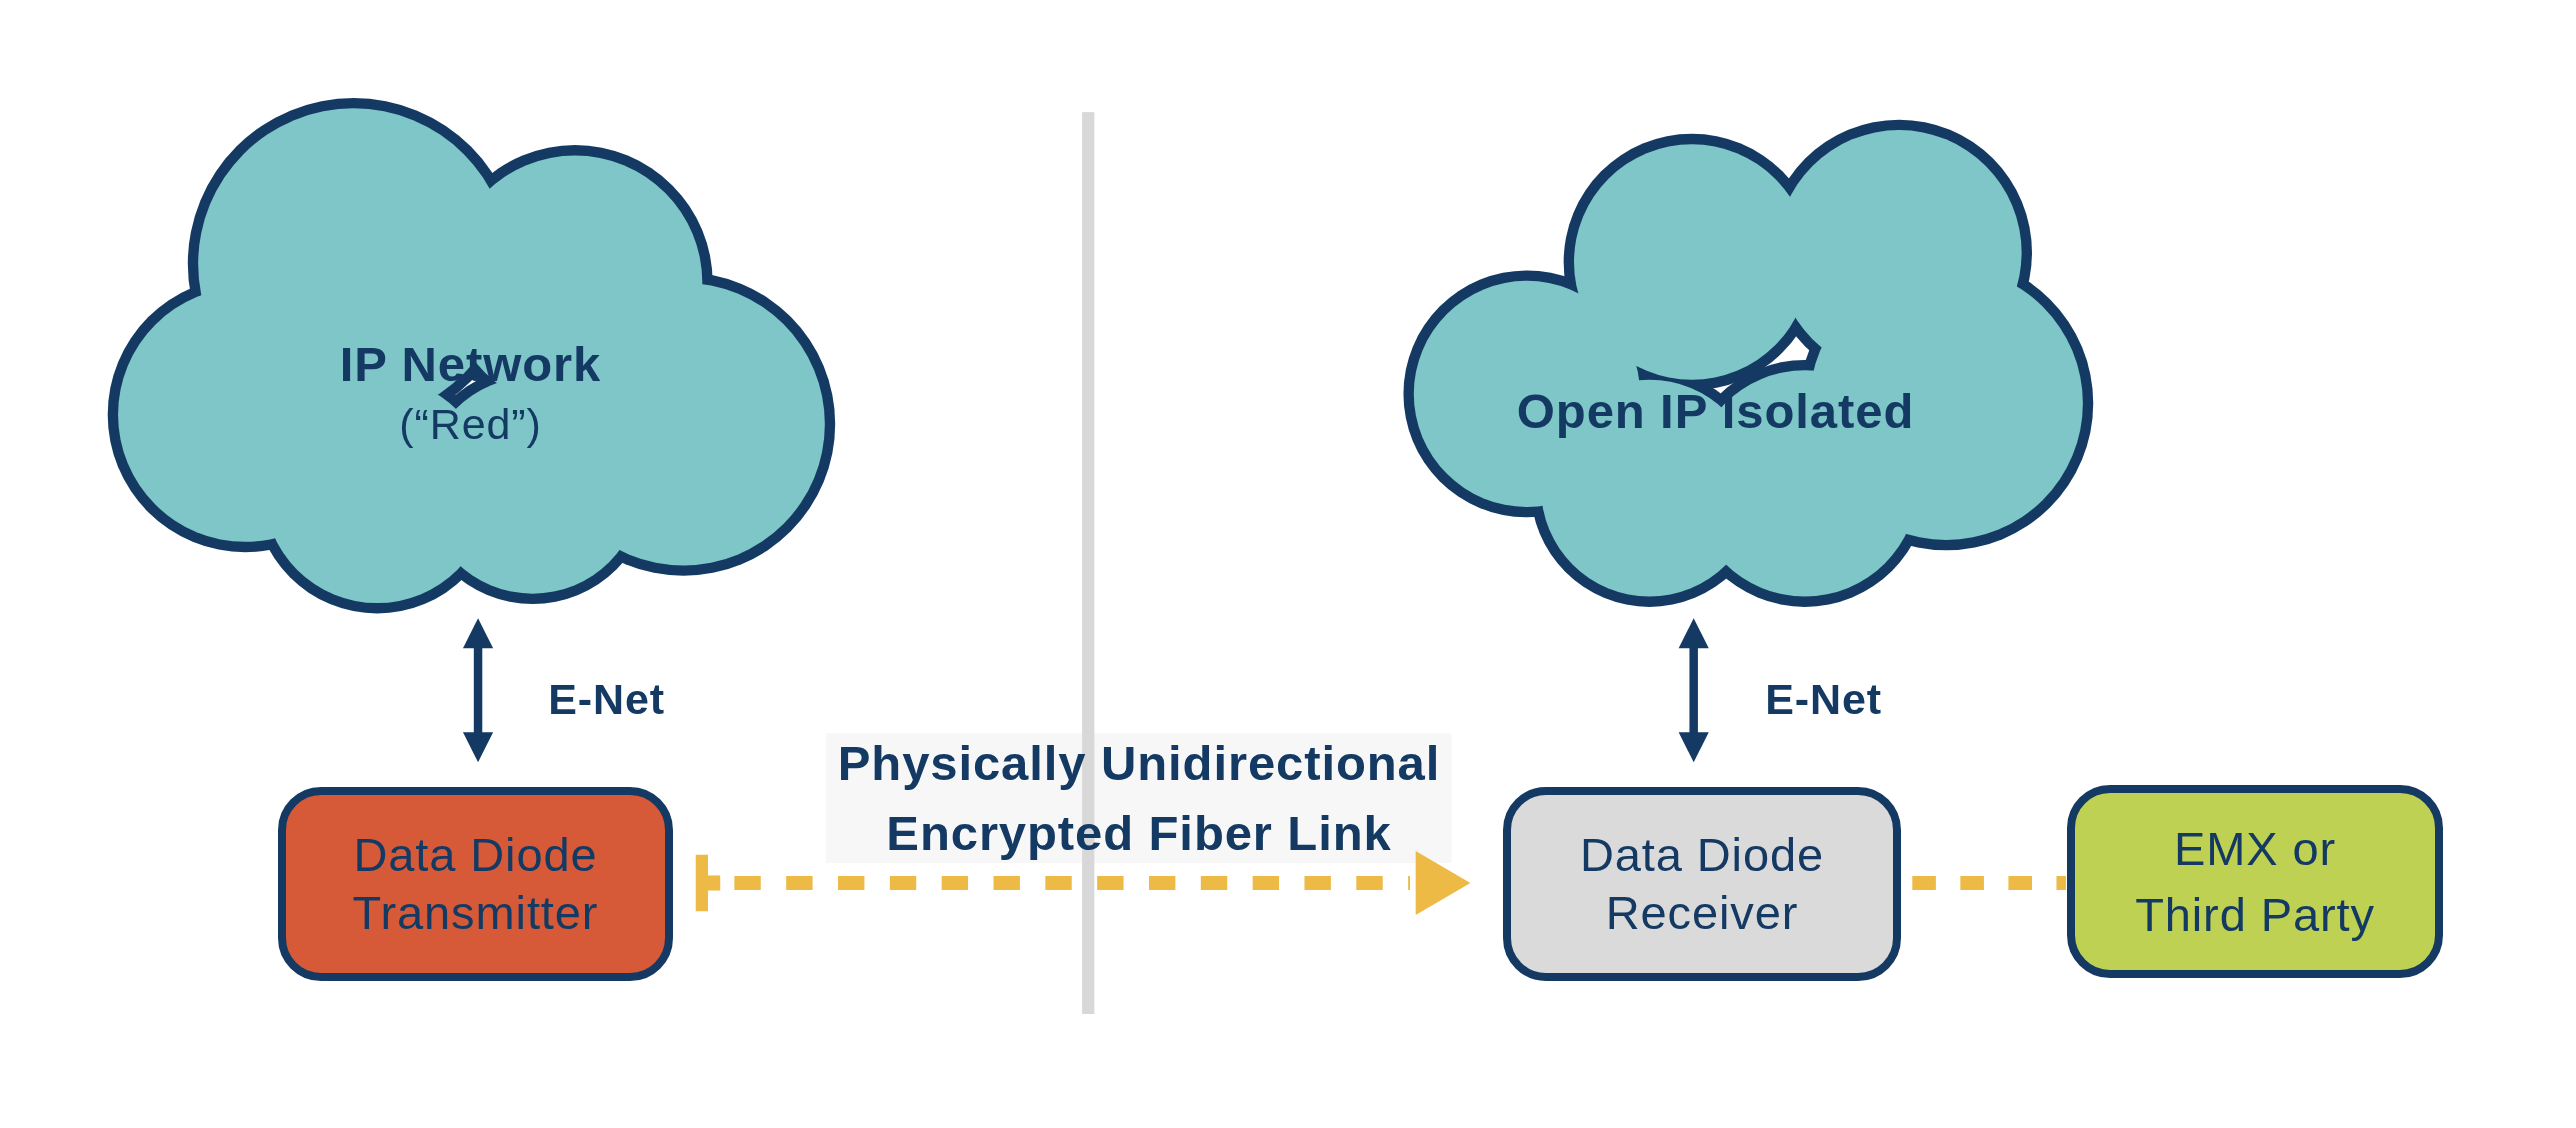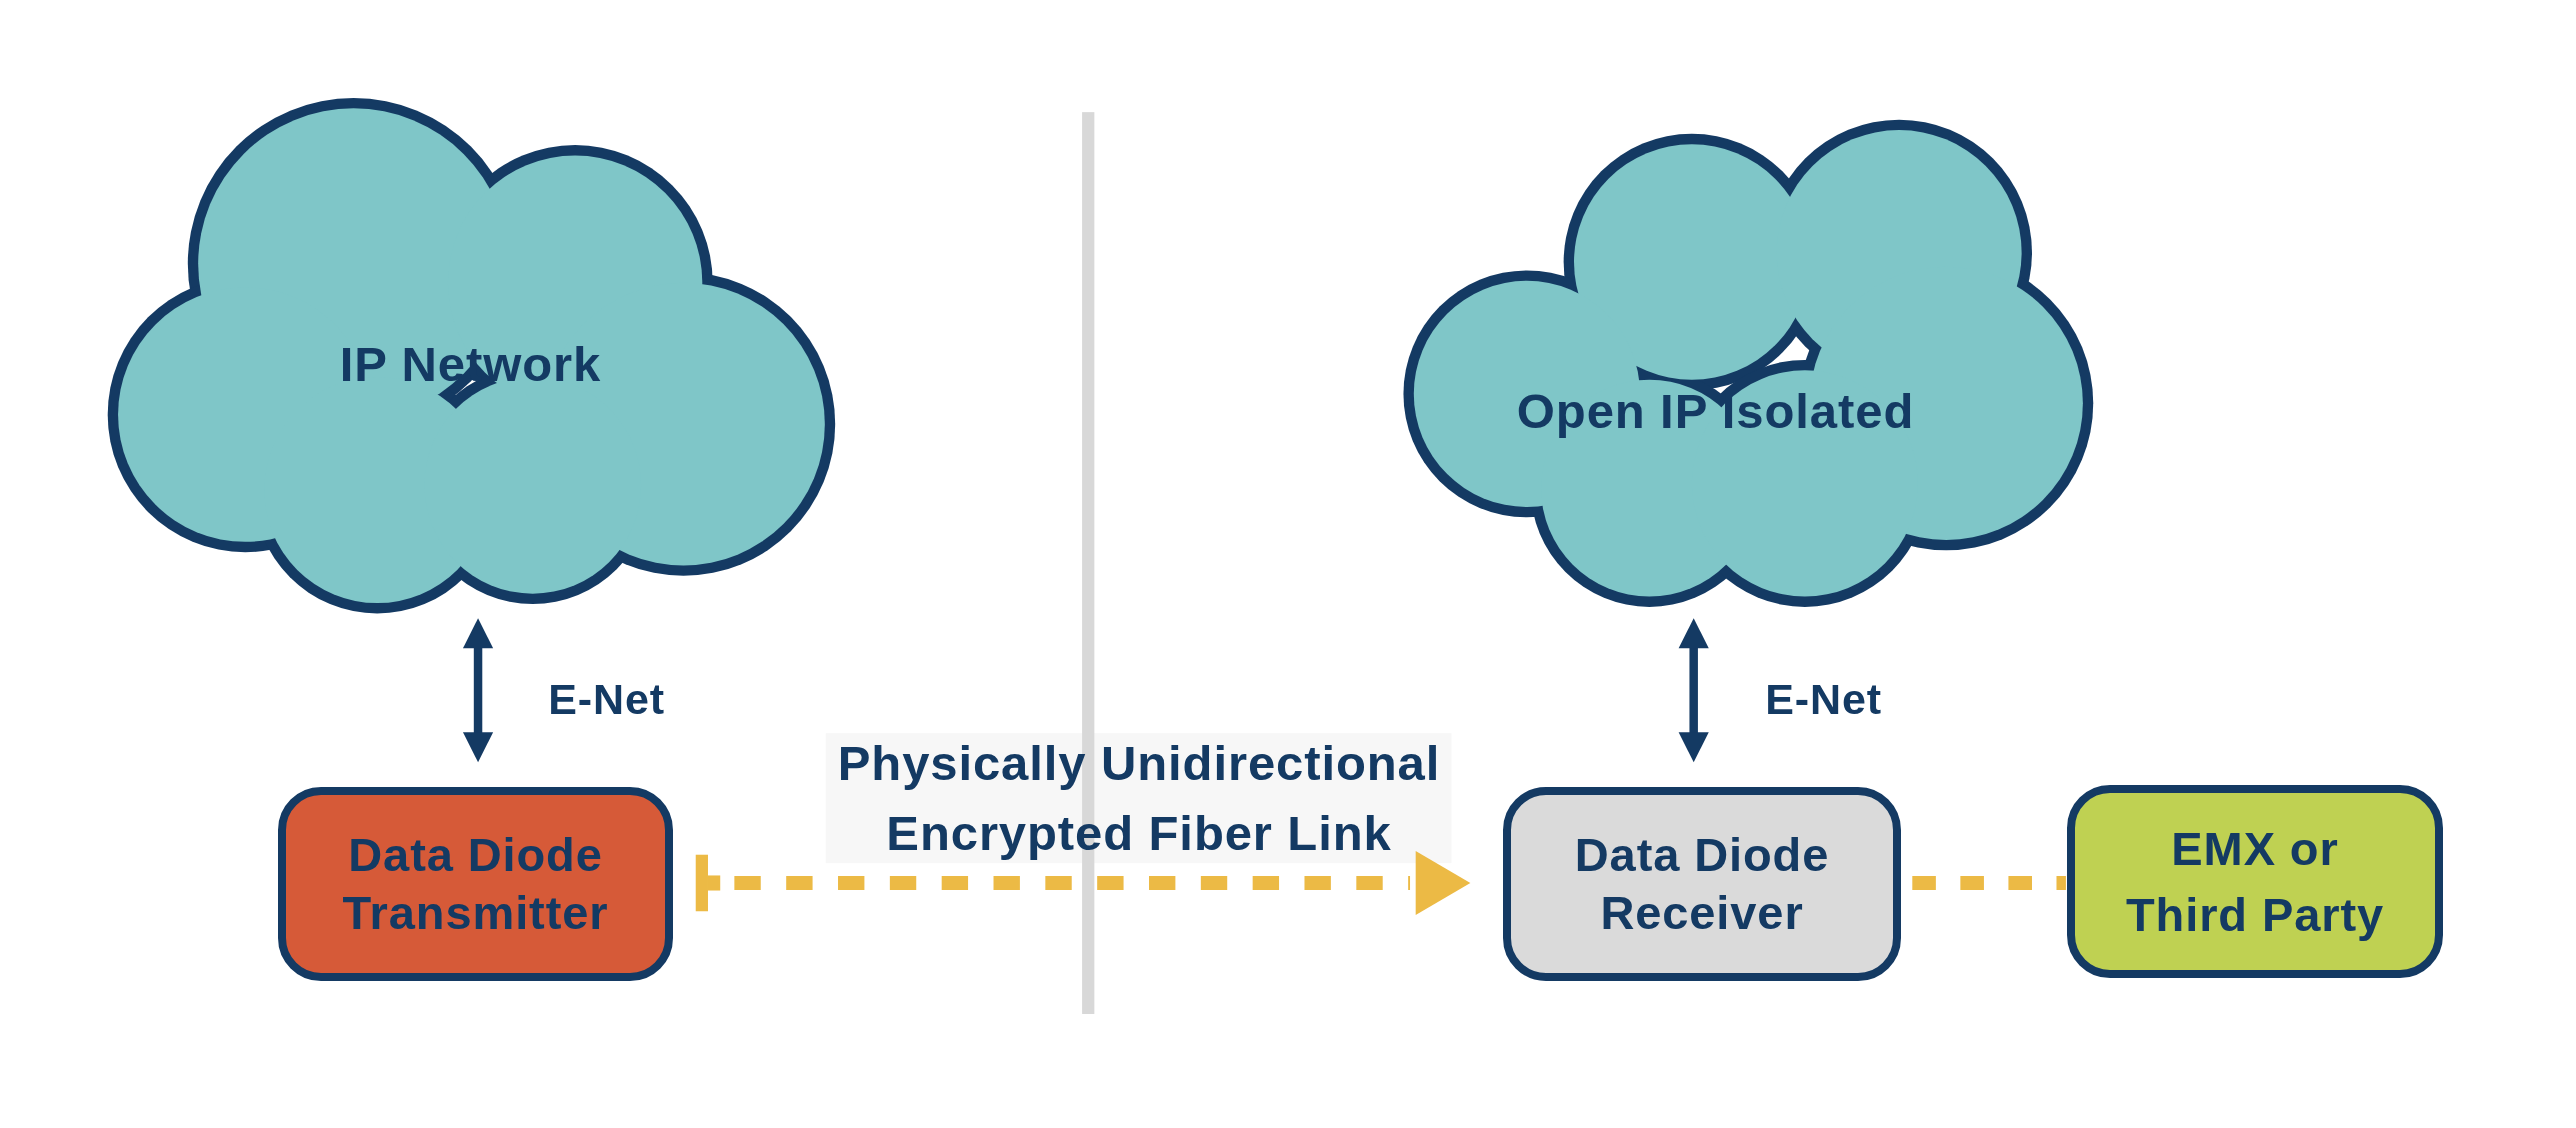--- a/index.html
+++ b/index.html
@@ -47,21 +47,21 @@
   }
   .node-box{
     box-sizing:border-box;
     border:8.5px solid var(--navy);
     border-radius:43px;
     display:flex;
     flex-direction:column;
     align-items:center;
     justify-content:center;
     text-align:center;
-    font-weight:bold;
+    font-weight:normal;
     font-size:47px;
     line-height:58px;
     letter-spacing:0.9px;
   }
   .node-box span{display:block;}
   .box-orange{background:var(--orange);}
   .box-gray{background:var(--gray-box);}
   .box-lime{background:var(--lime);}
   .fiber-label{
     display:flex;
@@ -142,20 +142,21 @@
       <rect x="751" y="929" width="13" height="16"></rect>
       <line x1="779" y1="937" x2="1496" y2="937" stroke="var(--yellow)" stroke-width="15" stroke-dasharray="28 27"></line>
       <polygon points="1502,903 1502,971 1560,937"></polygon>
     </g>
 
     <line x1="2029" y1="937" x2="2192" y2="937" stroke="var(--yellow)" stroke-width="15" stroke-dasharray="25 26"></line>
   </svg>
 
   <div class="abs cloud-label" style="left:235px;top:334px;width:471px;">
     <span>IP Network</span>
+    <span class="sub">(“Red”)</span>
   </div>
 
   <div class="abs cloud-label" style="left:1480px;top:381px;width:471px;">
     <span>Open IP Isolated</span>
   </div>
 
   <div class="abs enet-label" style="left:514px;top:675px;width:151px;">E-Net</div>
   <div class="abs enet-label" style="left:1731px;top:675px;width:151px;">E-Net</div>
 
   <div class="abs fiber-label" style="left:826px;top:733px;width:626px;height:130px;">

